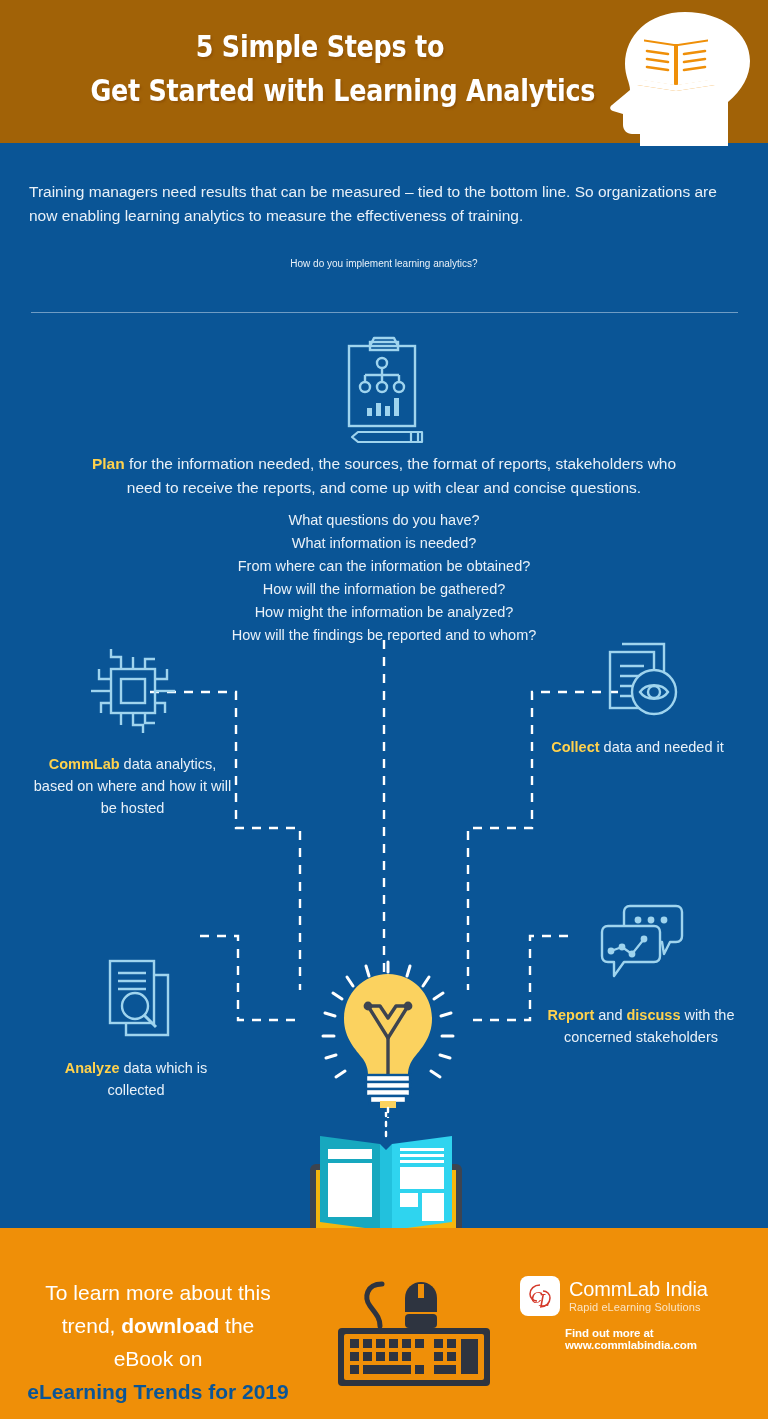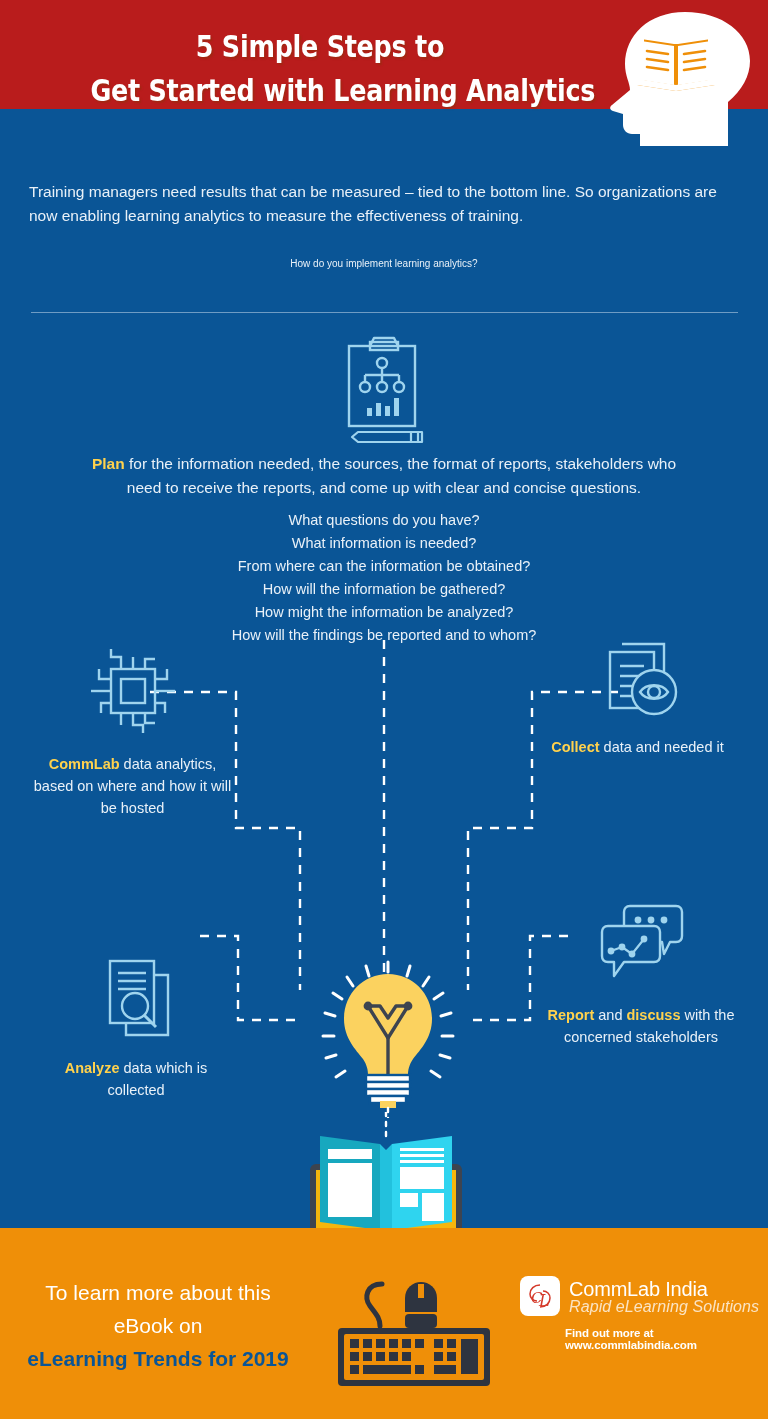--- a/index.html
+++ b/index.html
@@ -12,22 +12,22 @@
   #page {
     position: relative;
     width: 768px; height: 1419px;
     background: #0a5596;
     overflow: hidden;
   }
 
   
   #header {
     position: absolute; left: 0; top: 0;
-    width: 768px; height: 109px;
-    background: #b91c1c;
+    width: 768px; height: 143px;
+    background: #a16207;
   }
   #header-title {
     position: absolute; left: 40px; top: 24px;
     width: 560px;
     text-align: center;
     color: #ffffff;
     font-family: "DejaVu Sans", sans-serif;
     font-weight: bold;
     font-size: 31px;
     line-height: 44px;
@@ -168,23 +168,22 @@
     width: 40px; height: 40px; border-radius: 8px;
     background: #ffffff;
     display: flex; align-items: center; justify-content: center;
     flex: 0 0 auto;
   }
   #brand-name {
     color: #ffffff; font-size: 20px; font-weight: normal;
     line-height: 21px; letter-spacing: -0.2px;
   }
   #brand-tag {
-    color: #fbe4c4; font-size: 16px; line-height: 14px;
+    color: #fbe4c4; font-size: 11px; line-height: 14px;
     letter-spacing: 0.1px;
-    font-style: italic;
   }
   #brand-url {
     margin-top: 11px; margin-left: 2px;
     color: #ffffff; font-size: 11.5px; font-weight: bold;
     letter-spacing: -0.1px;
     padding-left: 43px;
   }
 </style>
 </head>
 <body>
@@ -414,20 +413,21 @@
       <rect x="112" y="55" width="44" height="22"></rect>
       <rect x="112" y="81" width="18" height="14"></rect>
       <rect x="134" y="81" width="22" height="28"></rect>
     </g>
   </svg>
 
   <div id="footer"></div>
 
   <div id="cta">
     <span class="cta-line">To learn more about this</span>
+    <span class="cta-line"><span>trend, </span><span class="bold">download</span><span> the</span></span>
     <span class="cta-line">eBook on</span>
     <span class="cta-line" id="cta-ebook">eLearning Trends for 2019</span>
   </div>
 
   <svg id="keyboard" viewBox="0 0 170 115">
     <path d="M52 8 C36 8 34 22 40 30 C46 38 50 42 50 50" fill="none" stroke="#2e3440" stroke-width="5" stroke-linecap="round"></path>
     <path d="M75 22 C75 12 83 6 91 6 C99 6 107 12 107 22 L107 36 L75 36 Z" fill="#2e3440"></path>
     <rect x="75" y="38" width="32" height="14" rx="4" fill="#2e3440"></rect>
     <rect x="88" y="8" width="6" height="14" fill="#ef8f08"></rect>
     <rect x="8" y="52" width="152" height="58" rx="4" fill="#2e3440"></rect>

